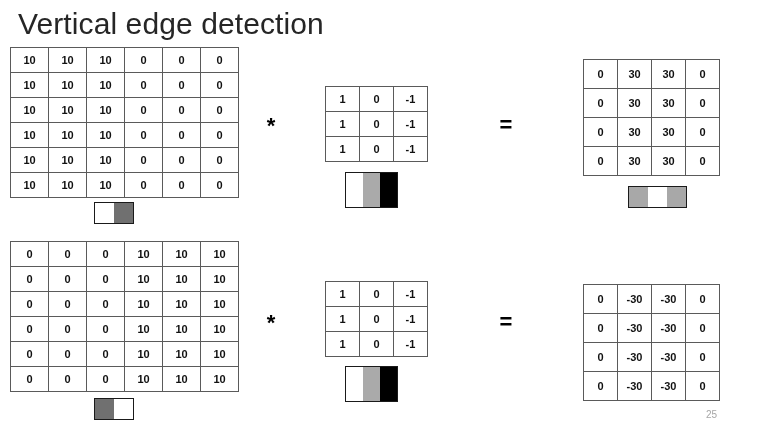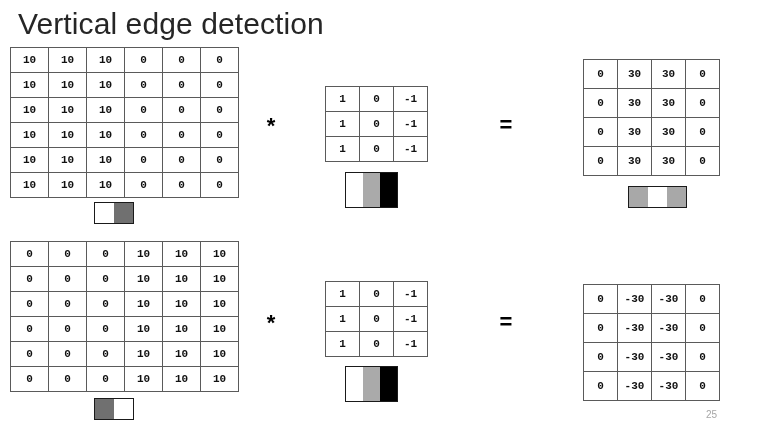--- a/index.html
+++ b/index.html
@@ -29,21 +29,20 @@
     white-space: nowrap;
   }
 
   
   .matrix {
     position: absolute;
     border-collapse: collapse;
     border-spacing: 0;
     background: #ffffff;
     table-layout: fixed;
-    font-family: Liberation Mono, monospace;
   }
   .matrix td {
     border: 1px solid #5a5a5a;
     text-align: center;
     vertical-align: middle;
     font-size: 11px;
     font-weight: 600;
     color: #111111;
     padding: 0;
     background: #ffffff;

